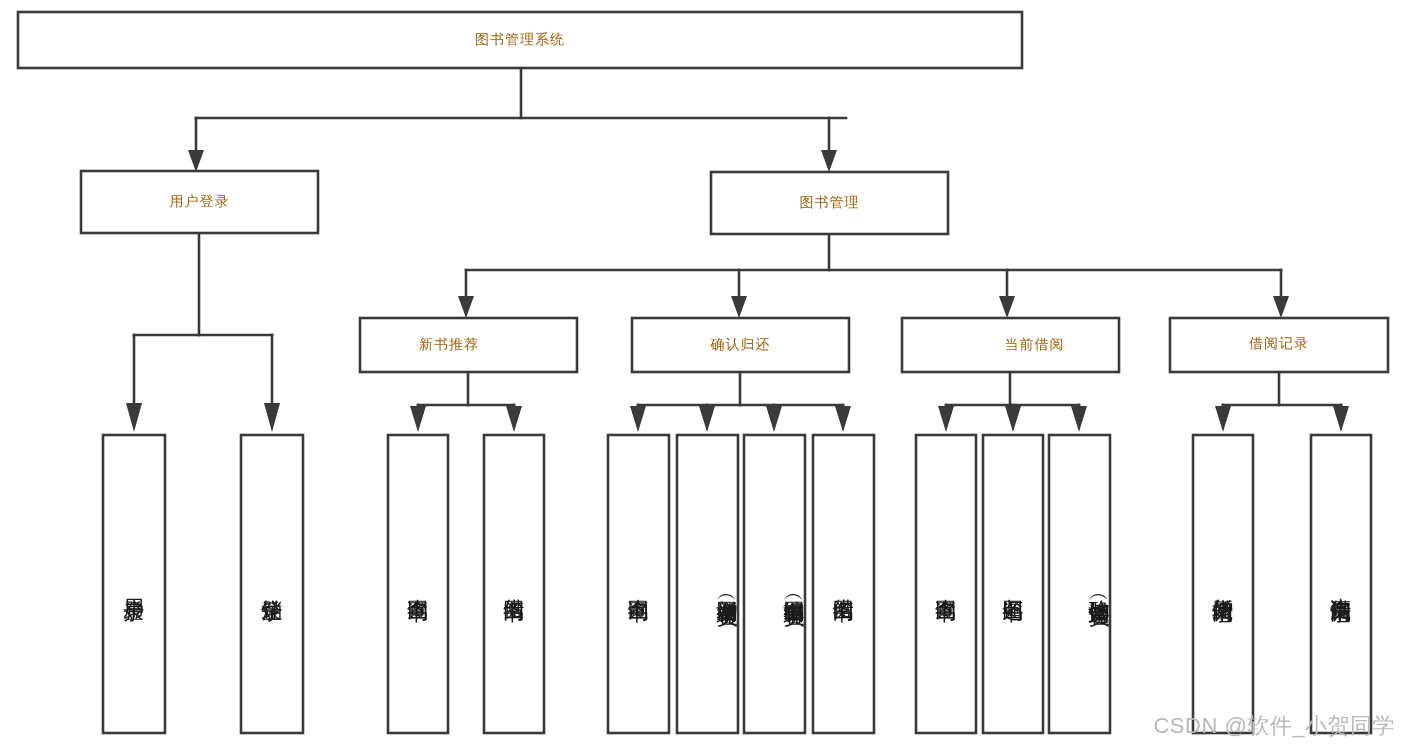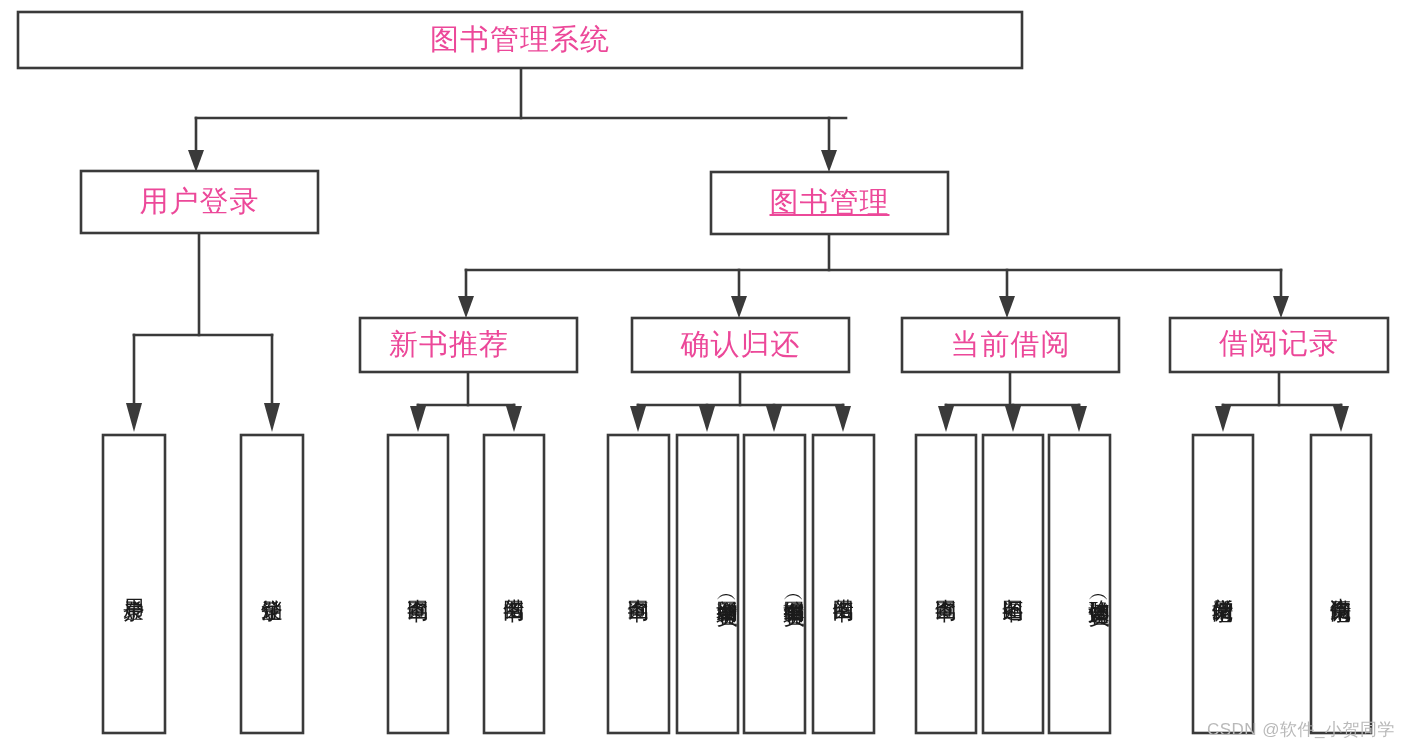--- a/index.html
+++ b/index.html
@@ -54,32 +54,32 @@
     letter-spacing: 1px;
     white-space: nowrap;
     pointer-events: none;
   }
   .hlabel-wrap {
     position: absolute;
     display: flex;
     align-items: center;
     justify-content: center;
     font-family: "Liberation Sans", "DejaVu Sans", sans-serif;
-    font-size: 29px;
-    color: #ec4899;
+    font-size: 14px;
+    color: #a16207;
     letter-spacing: 1px;
     white-space: nowrap;
     pointer-events: none;
   }
   .watermark {
     position: absolute;
     right: 10px;
     bottom: 6px;
     font-family: "Liberation Sans", "DejaVu Sans", sans-serif;
-    font-size: 17px;
+    font-size: 22px;
     color: #b9b9b9;
     letter-spacing: 0.5px;
     white-space: nowrap;
     pointer-events: none;
     margin-left: 9px;
   }
 </style>
 </head>
 <body>
 
@@ -185,25 +185,25 @@
     <rect class="node-box" x="983" y="435" width="60" height="298"></rect>
     <rect class="node-box" x="1049" y="435" width="61" height="298"></rect>
 
     <rect class="node-box" x="1193" y="435" width="60" height="298"></rect>
     <rect class="node-box" x="1311" y="435" width="60" height="298"></rect>
   </svg>
 
   <div class="hlabel-wrap" style="left:18px; top:12px; width:1004px; height:56px;">图书管理系统</div>
 
   <div class="hlabel-wrap" style="left:81px; top:171px; width:237px; height:62px;">用户登录</div>
-  <div class="hlabel-wrap" style="left:711px; top:172px; width:237px; height:62px;text-decoration:underline;">图书管理</div>
+  <div class="hlabel-wrap" style="left:711px; top:172px; width:237px; height:62px;">图书管理</div>
 
   <div class="hlabel-wrap" style="left:360px; top:318px; width:178px; height:54px;">新书推荐</div>
   <div class="hlabel-wrap" style="left:632px; top:318px; width:217px; height:54px;">确认归还</div>
-  <div class="hlabel-wrap" style="left:902px; top:318px; width:217px; height:54px;">当前借阅</div>
+  <div class="hlabel-wrap" style="left:902px; top:318px; width:217px; height:54px;padding-left:24px;">当前借阅</div>
   <div class="hlabel-wrap" style="left:1170px; top:318px; width:218px; height:52px;">借阅记录</div>
 
   <div class="vlabel-wrap" style="left:103px; top:435px; width:62px; height:298px;">用户登录</div>
   <div class="vlabel-wrap" style="left:241px; top:435px; width:62px; height:298px;">注销登录</div>
 
   <div class="vlabel-wrap" style="left:388px; top:435px; width:60px; height:298px;">查询图书</div>
   <div class="vlabel-wrap" style="left:484px; top:435px; width:60px; height:298px;">借阅图书</div>
 
   <div class="vlabel-wrap" style="left:608px; top:435px; width:61px; height:298px;">查询图书</div>
   <div class="vlabel-wrap" style="left:677px; top:435px; width:61px; height:298px; align-items:flex-start; padding-top:6px; box-sizing:border-box;">新增图书（管理员）</div>

